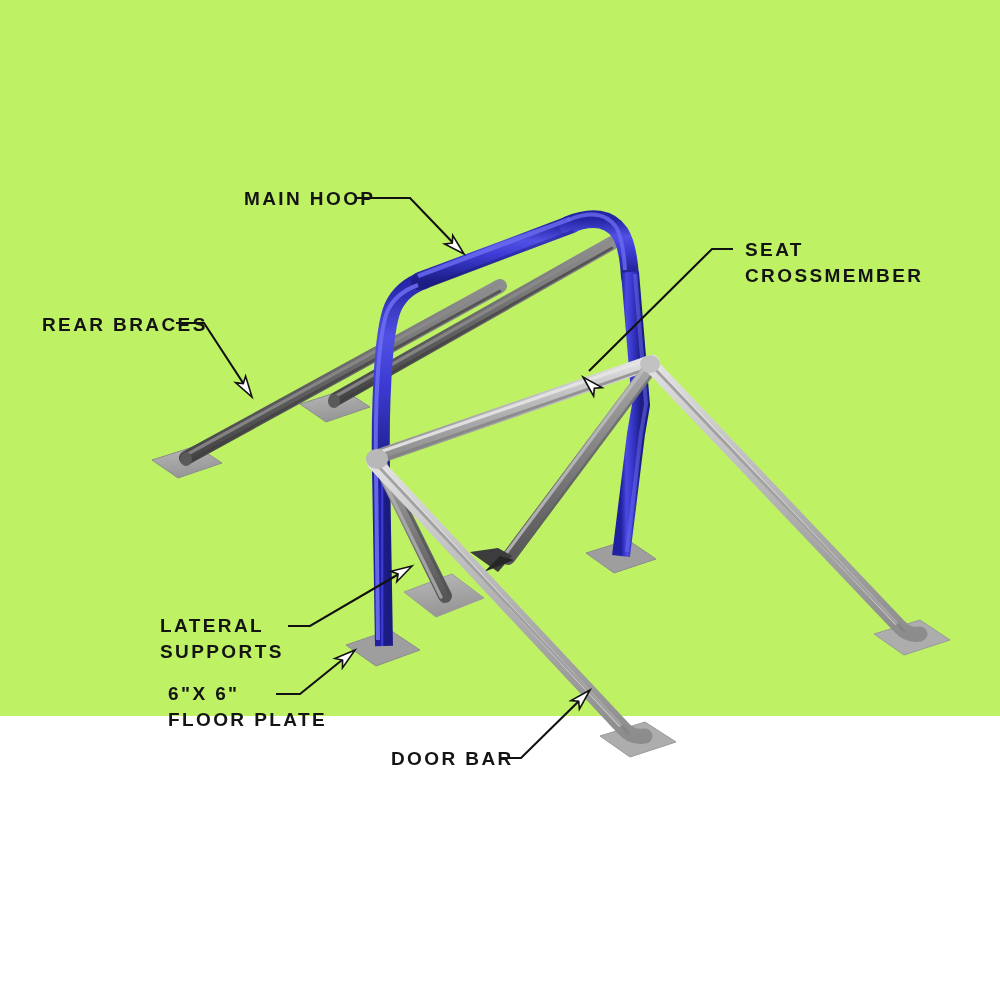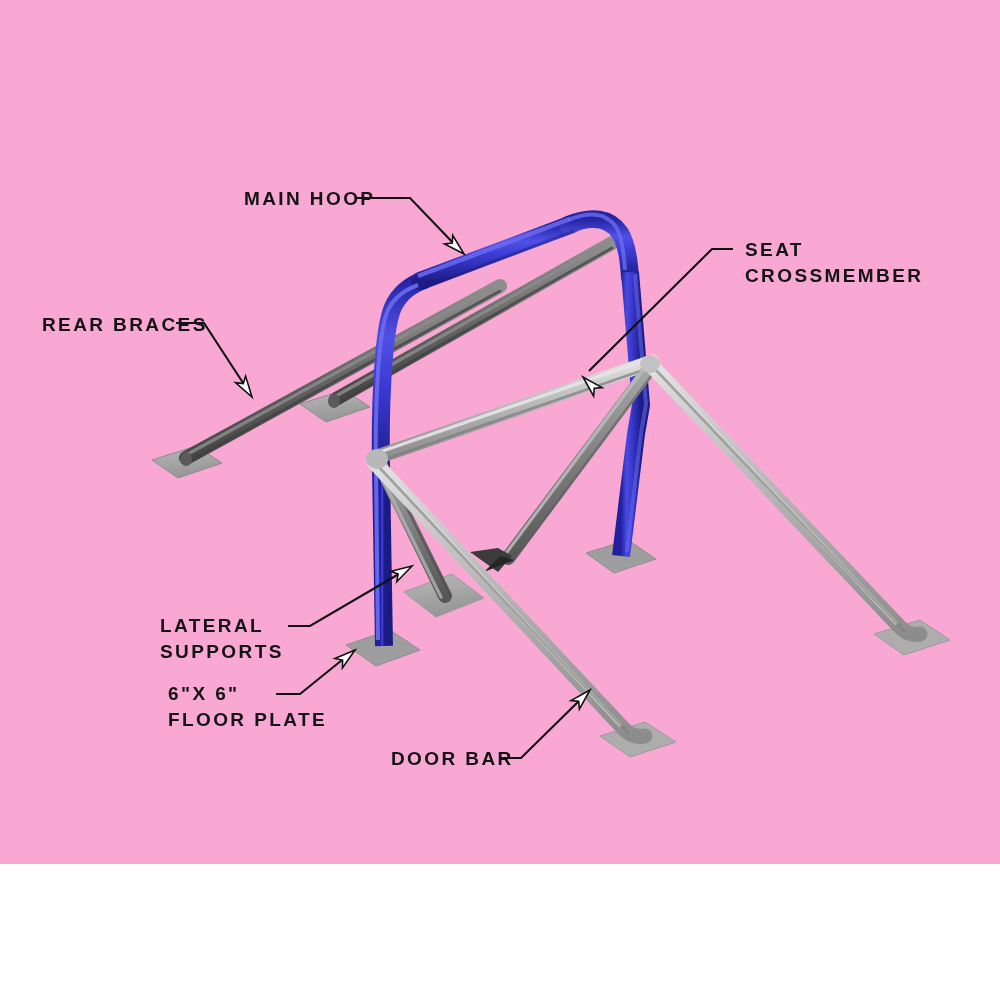--- a/index.html
+++ b/index.html
@@ -9,22 +9,22 @@
   }
   body {
     width: 1000px;
     height: 1000px;
     overflow: hidden;
     font-family: "Liberation Sans", sans-serif;
   }
   #diagram-root {
     position: relative;
     width: 1000px;
-    height: 864px;
-    background: #f9a8d4;
+    height: 716px;
+    background: #bef264;
   }
   #scene {
     position: absolute;
     inset: 0;
     width: 1000px;
     height: 1000px;
   }
   .callout-text {
     font-family: "Liberation Sans", sans-serif;
     font-weight: 700;

